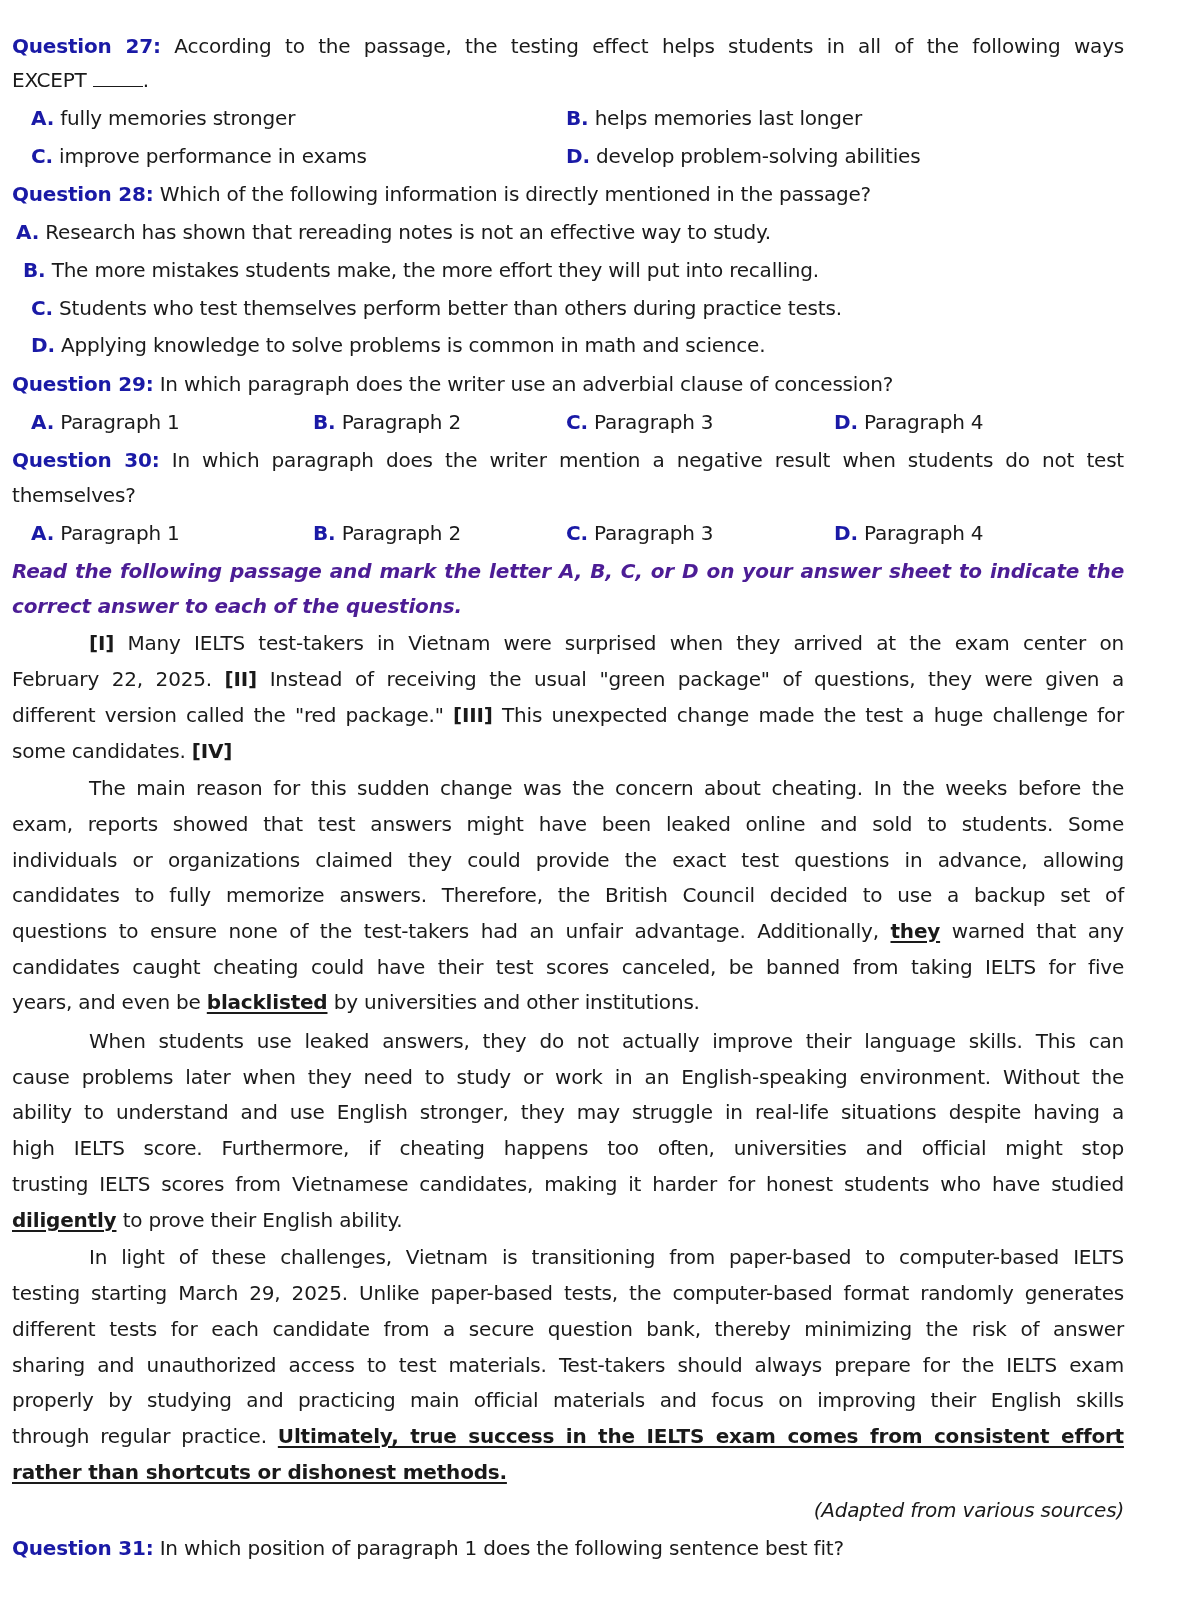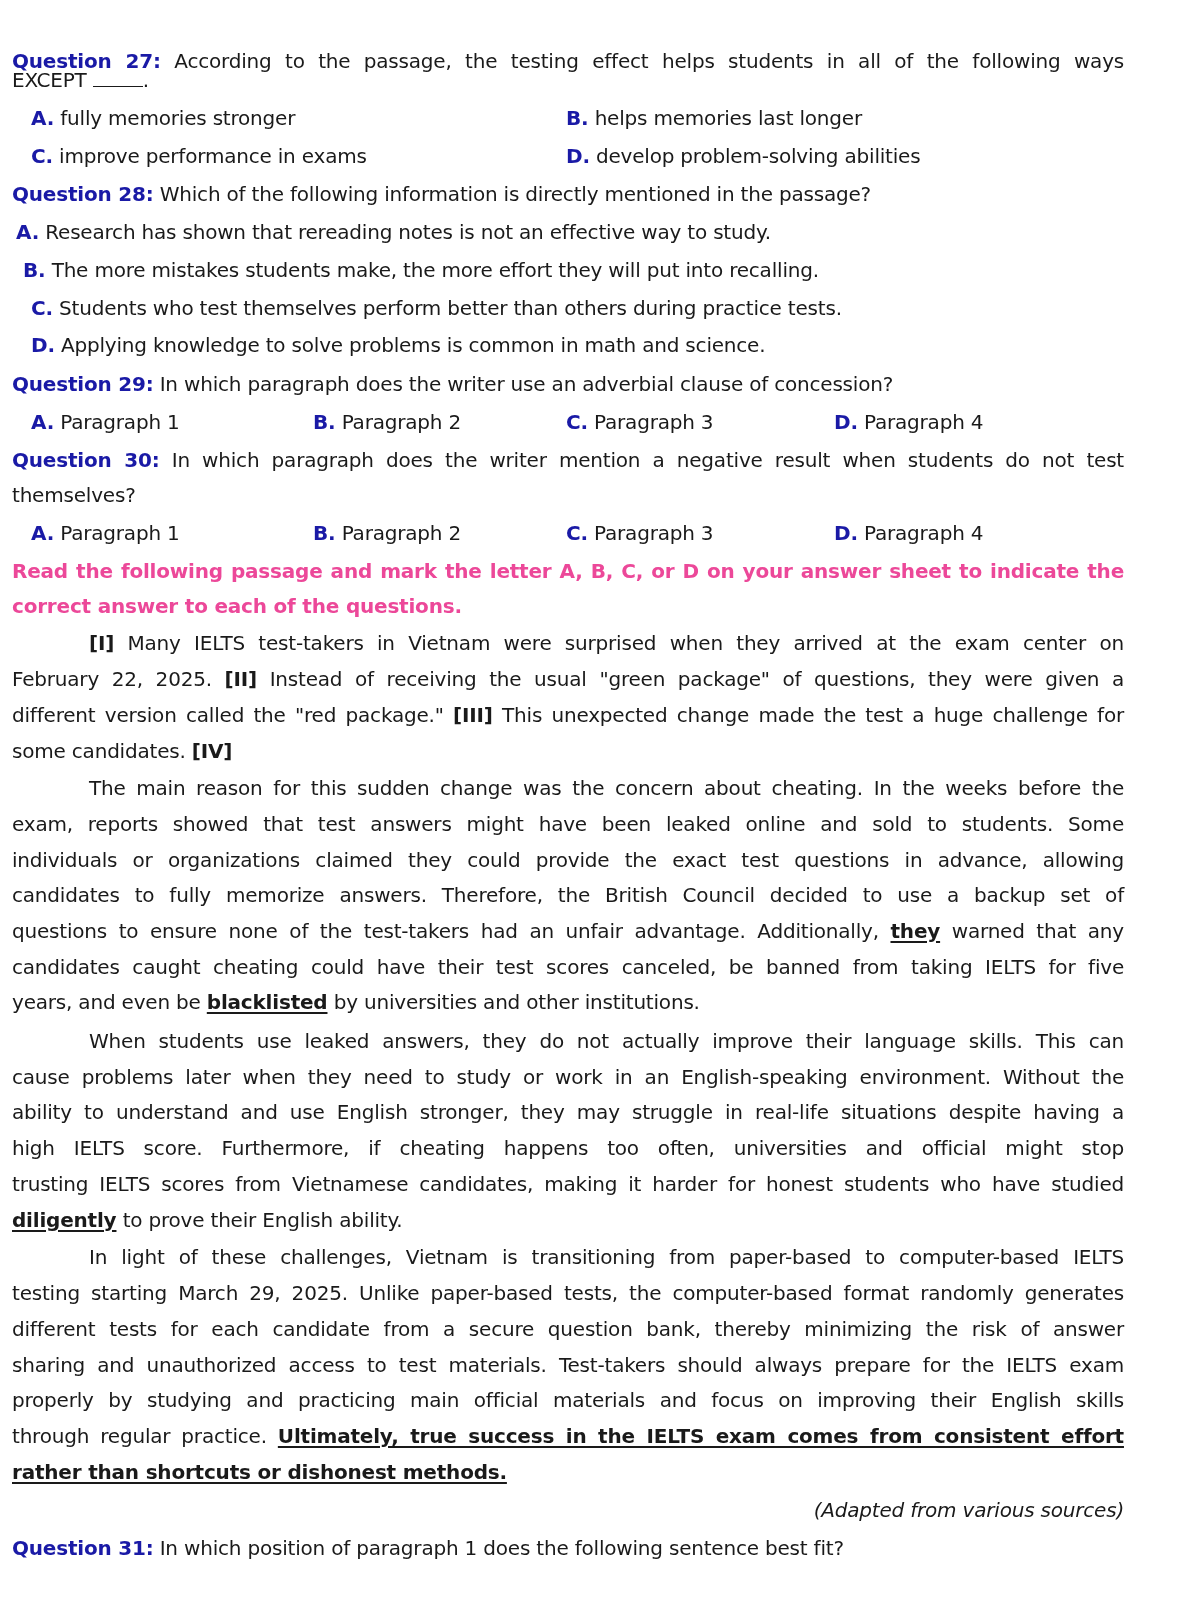--- a/index.html
+++ b/index.html
@@ -37,22 +37,23 @@
     }
     .qlabel {
       color: #1a1aa6;
       font-weight: bold;
     }
     .opt-letter {
       color: #1a1aa6;
       font-weight: bold;
     }
     .instruction {
-      color: #ec4899;
-      font-weight: bold;
+      color: #4c1d95;
+      font-weight: bold;
+      font-style: italic;
     }
     .bold-u {
       font-weight: bold;
       text-decoration: underline;
       text-decoration-thickness: 2px;
       text-underline-offset: 3px;
     }
     .bold {
       font-weight: bold;
     }
@@ -74,21 +75,21 @@
       border-bottom: 1px solid #1a1a1a;
       height: 18px;
       vertical-align: baseline;
     }
   </style>
 </head>
 <body>
 
 <div class="page">
 
-  <div class="line just" style="top:21px;">
+  <div class="line just" style="top:6px;">
     <span class="qlabel">Question 27:</span>
     <span>According to the passage, the testing effect helps students in all of the following ways</span>
   </div>
   <div class="line" style="top:40px;">
     <span>EXCEPT</span>
     <span class="blank"></span><span>.</span>
   </div>
   <div class="opt" style="top:78px; left:19px;">
     <span class="opt-letter">A.</span>
     <span>fully memories stronger</span>

